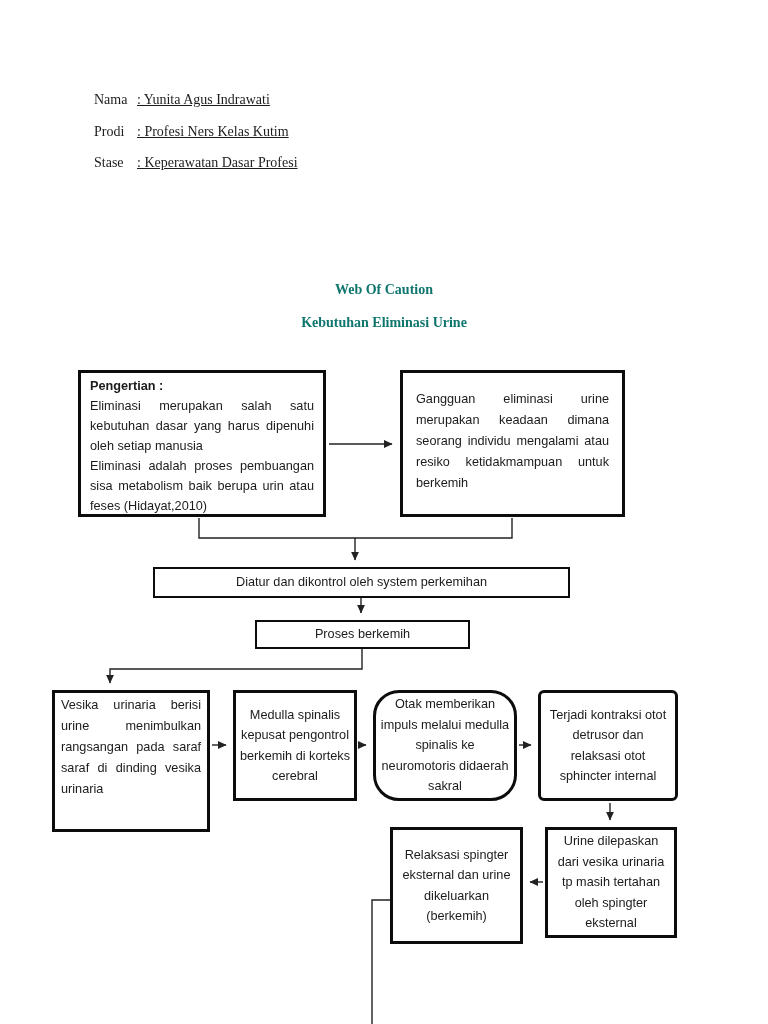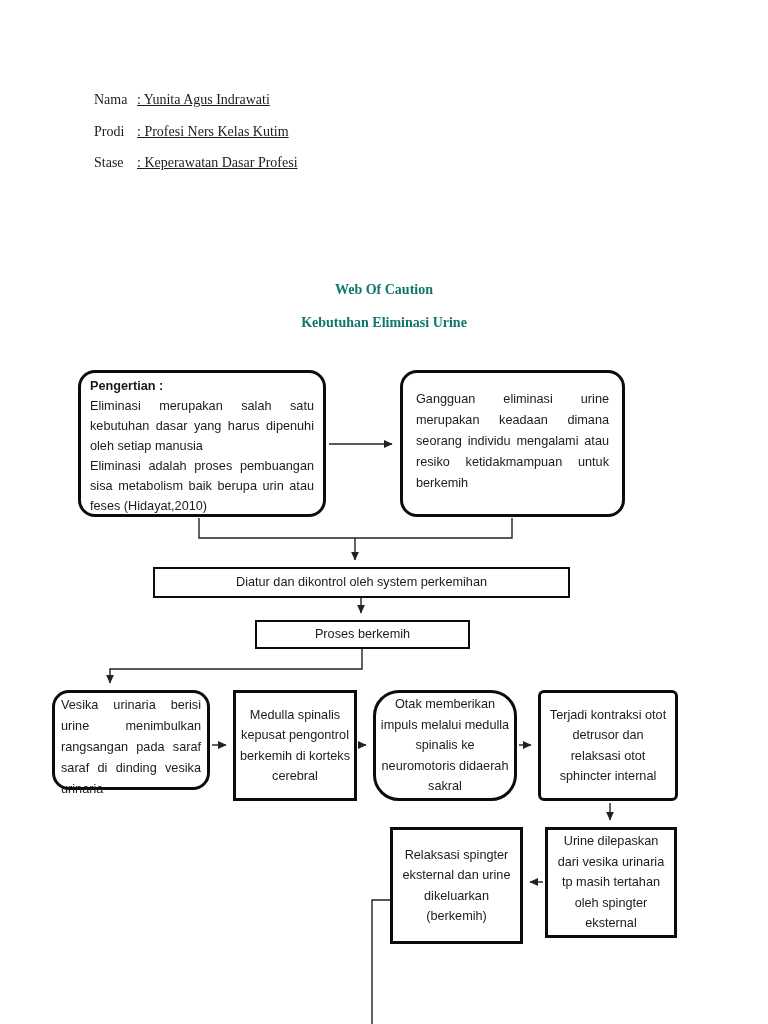--- a/index.html
+++ b/index.html
@@ -55,31 +55,31 @@
     position: absolute; z-index: 1;
     background: #ffffff;
     border: 3px solid #0c0c0c;
     box-sizing: border-box;
     font-size: 12.7px; line-height: 20.5px; color: #1b1b1b;
   }
   .fbox.center {
     display: flex; align-items: center; justify-content: center;
     text-align: center;
   }
-  .fbox.justify { text-align: justify; border-radius: 17px; }
+  .fbox.justify { text-align: justify; }
   .fbox p { margin: 0; }
 
   #box-pengertian { left: 78px;  top: 370px; width: 248px; height: 147px; padding: 3px 9px; line-height: 20px; }
   #box-pengertian .heading { font-weight: bold; }
   #box-gangguan   { left: 400px; top: 370px; width: 225px; height: 147px; padding: 16px 13px 0 13px; line-height: 21px; }
 
   #box-diatur { left: 153px; top: 567px; width: 417px; height: 31px; border-width: 2px; }
   #box-proses { left: 255px; top: 620px; width: 215px; height: 29px; border-width: 2px; }
 
-  #box-vesika    { left: 52px;  top: 690px; width: 158px; height: 100px; padding: 2px 6px; line-height: 21px; }
+  #box-vesika    { left: 52px;  top: 690px; width: 158px; height: 142px; padding: 2px 6px; line-height: 21px; }
   #box-medulla   { left: 233px; top: 690px; width: 124px; height: 111px; padding: 18px 4px; }
   #box-otak      { left: 373px; top: 690px; width: 144px; height: 111px; padding: 0 4px; border-radius: 26px; }
   #box-kontraksi { left: 538px; top: 690px; width: 140px; height: 111px; padding: 0 7px; border-radius: 6px; }
 
   #box-relaksasi { left: 390px; top: 827px; width: 133px; height: 117px; padding: 0 5px; }
   #box-urine     { left: 545px; top: 827px; width: 132px; height: 111px; padding: 0 5px; }
 </style>
 </head>
 <body>
 

